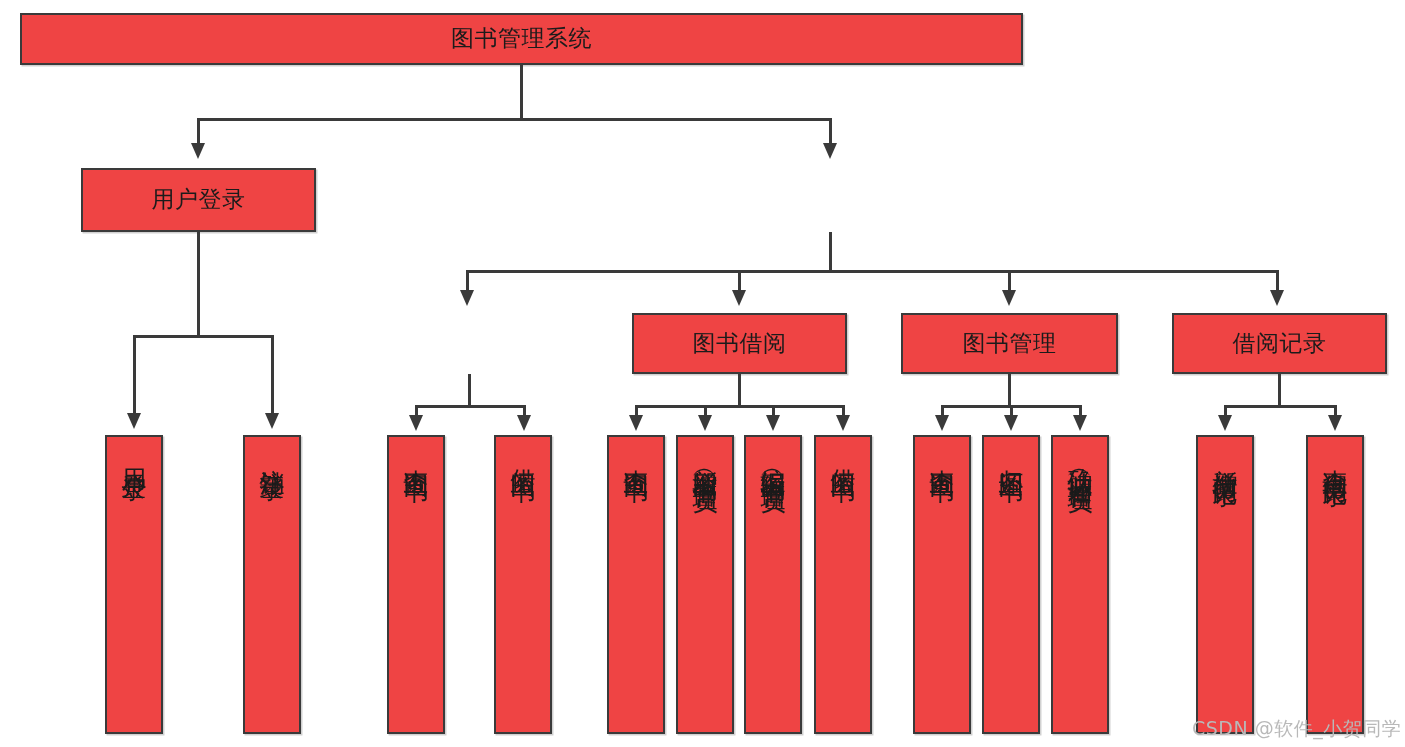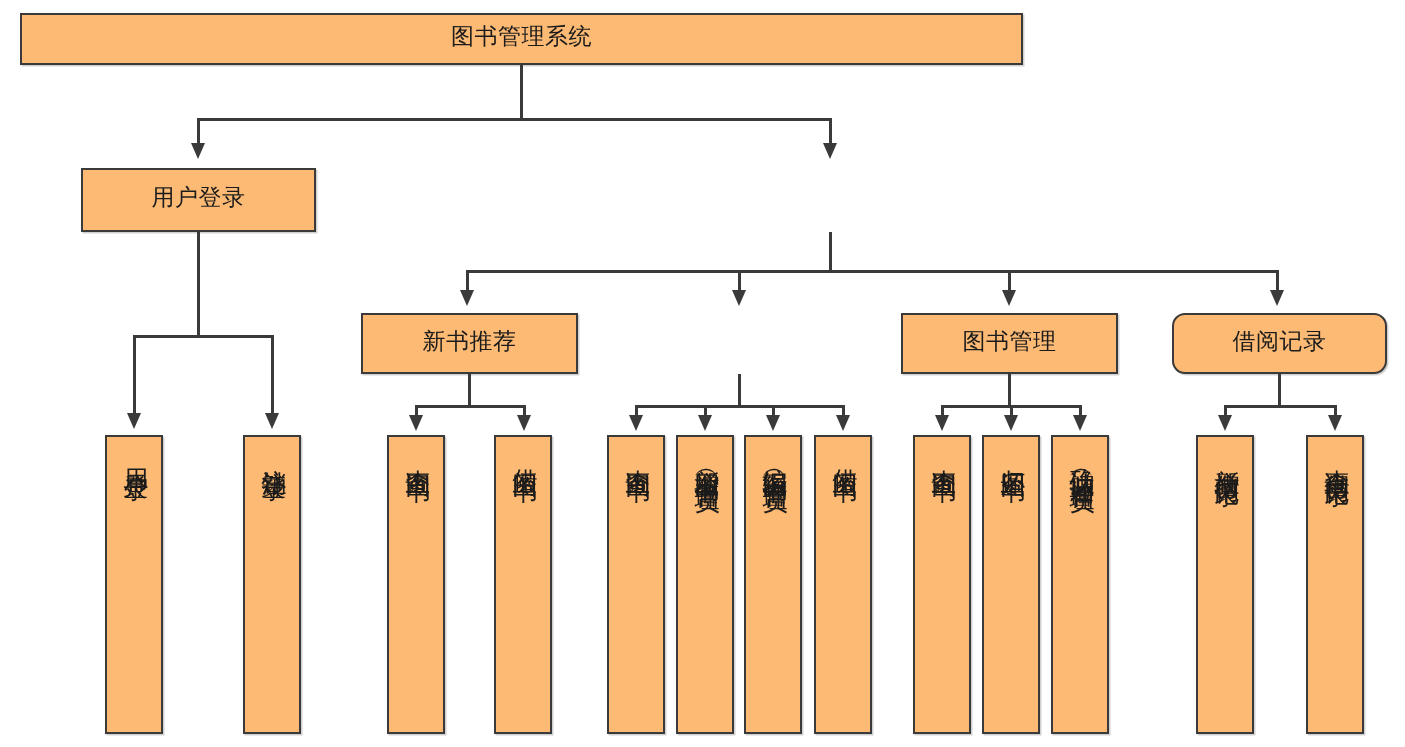--- a/index.html
+++ b/index.html
@@ -3,27 +3,26 @@
 <meta charset="utf-8">
 <style>
   html,body{margin:0;padding:0;background:#ffffff;}
   body{font-family:"DejaVu Sans","Liberation Sans",sans-serif;}
   #canvas{position:relative;width:1405px;height:747px;background:#ffffff;overflow:hidden;}
 
   .node{
     position:absolute;
     box-sizing:border-box;
     border:2.5px solid #3a3a3a;
-    background:#fdba74;
+    background:#ef4444;
     box-shadow:1.5px 1.5px 0 rgba(0,0,0,0.18);
     display:flex;
     align-items:center;
     justify-content:center;
     color:#1b1b1b;
-    font-family:Liberation Mono, monospace;
   }
   .node .lbl{
     display:block;
     line-height:1.18;
     letter-spacing:0.5px;
     white-space:nowrap;
   }
   .node.h .lbl{font-size:23px;}
   .node.root .lbl{font-size:23px;}
 
@@ -99,27 +98,27 @@
 
   <div class="edge vline" style="left:738px;top:270px;width:2.5px;height:22px;"></div>
   <div class="arrow" style="left:732px;top:290px;"></div>
 
   <div class="edge vline" style="left:1008px;top:270px;width:2.5px;height:22px;"></div>
   <div class="arrow" style="left:1002px;top:290px;"></div>
 
   <div class="edge vline" style="left:1276px;top:270px;width:2.5px;height:22px;"></div>
   <div class="arrow" style="left:1270px;top:290px;"></div>
 
-  <div class="node h" style="left:361px;top:313px;width:217px;height:61px;">
-    <span class="lbl">新书推荐</span>
+  <div class="node h" style="left:632px;top:313px;width:215px;height:61px;">
+    <span class="lbl">图书借阅</span>
   </div>
   <div class="node h" style="left:901px;top:313px;width:217px;height:61px;">
     <span class="lbl">图书管理</span>
   </div>
-  <div class="node h" style="left:1172px;top:313px;width:215px;height:61px;border-radius:13px;">
+  <div class="node h" style="left:1172px;top:313px;width:215px;height:61px;">
     <span class="lbl">借阅记录</span>
   </div>
 
   <div class="edge vline" style="left:468px;top:374px;width:2.5px;height:33px;"></div>
   <div class="edge hline" style="left:415px;top:405px;width:110px;height:2.5px;"></div>
   <div class="edge vline" style="left:415px;top:405px;width:2.5px;height:12px;"></div>
   <div class="arrow" style="left:409px;top:415px;"></div>
   <div class="edge vline" style="left:523px;top:405px;width:2.5px;height:12px;"></div>
   <div class="arrow" style="left:517px;top:415px;"></div>
 
@@ -187,14 +186,15 @@
     <span class="lbl">确认归还（管理员）</span>
   </div>
 
   <div class="node v" style="left:1196px;top:435px;width:58px;height:299px;">
     <span class="lbl">新增借阅记录</span>
   </div>
   <div class="node v" style="left:1306px;top:435px;width:58px;height:299px;">
     <span class="lbl">查询借阅记录</span>
   </div>
 
+  <div id="watermark" style="left:1192px;top:716px;">CSDN @软件_小贺同学</div>
 
 </div>
 
 </body></html>

